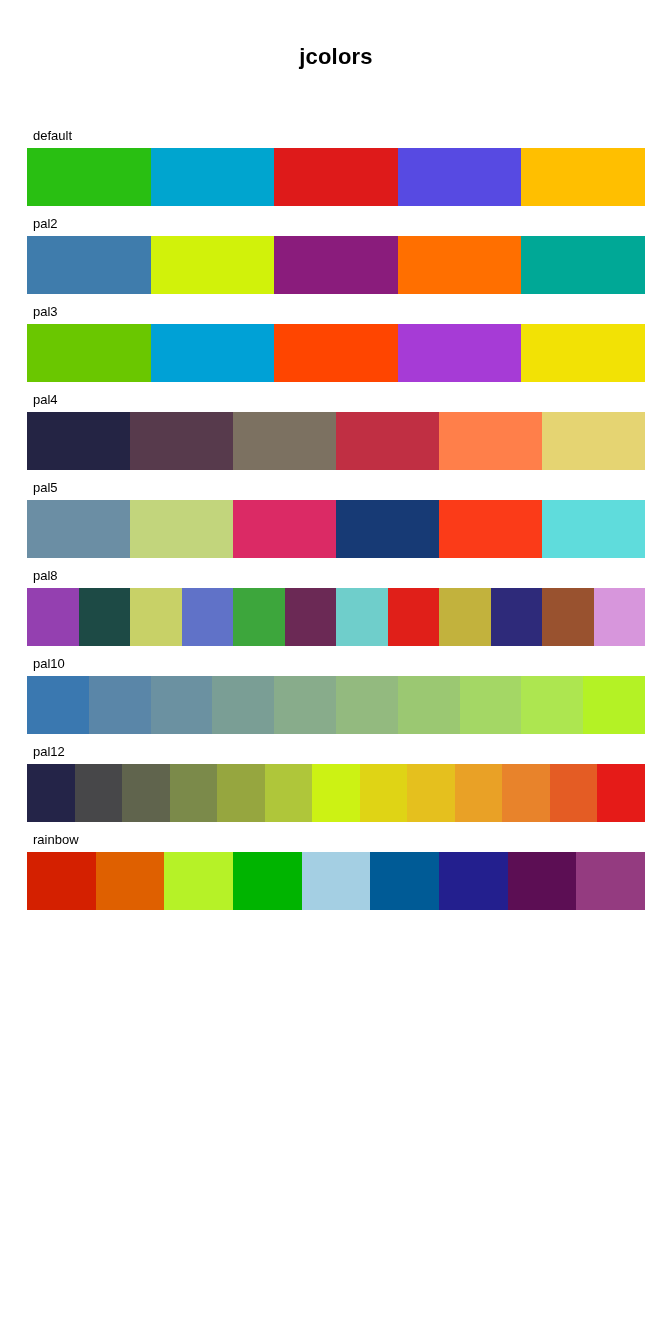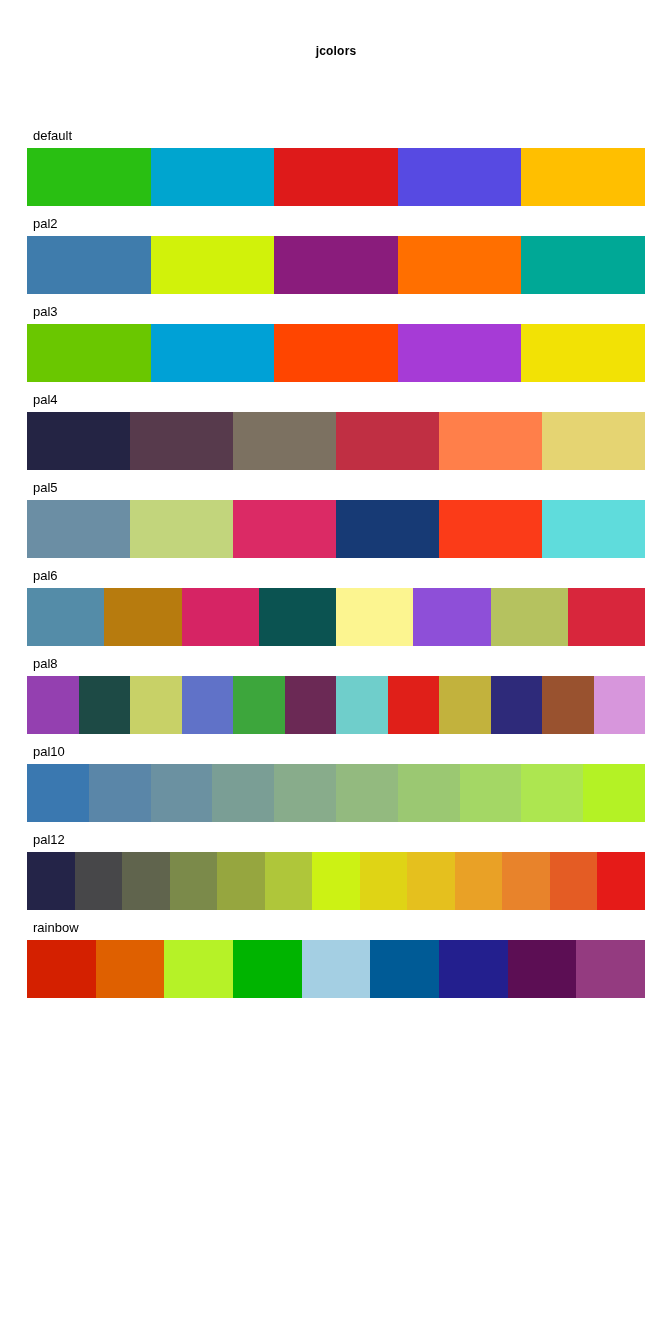--- a/index.html
+++ b/index.html
@@ -20,21 +20,21 @@
     width: 672px;
     height: 1344px;
     background: #ffffff;
   }
   #chart-title {
     position: absolute;
     left: 0;
     top: 44px;
     width: 672px;
     text-align: center;
-    font-size: 12px;
+    font-size: 22px;
     font-weight: bold;
     color: #000000;
     letter-spacing: 0.2px;
   }
   #palette-list {
     position: absolute;
     left: 0;
     top: 128px;
     width: 672px;
   }
@@ -120,33 +120,20 @@
         <div class="swatch-strip">
           <div class="swatch" title="#6B8EA4" style="background-color: rgb(107, 142, 164);"></div>
           <div class="swatch" title="#C2D57C" style="background-color: rgb(194, 213, 124);"></div>
           <div class="swatch" title="#DB2A65" style="background-color: rgb(219, 42, 101);"></div>
           <div class="swatch" title="#173A75" style="background-color: rgb(23, 58, 117);"></div>
           <div class="swatch" title="#FB3B18" style="background-color: rgb(251, 59, 24);"></div>
           <div class="swatch" title="#5FDCDC" style="background-color: rgb(95, 220, 220);"></div>
         </div>
       </div>
       <div class="palette-row">
-        <div class="palette-label">pal6</div>
-        <div class="swatch-strip">
-          <div class="swatch" title="#548CA8" style="background-color: rgb(84, 140, 168);"></div>
-          <div class="swatch" title="#B77B0E" style="background-color: rgb(183, 123, 14);"></div>
-          <div class="swatch" title="#D62464" style="background-color: rgb(214, 36, 100);"></div>
-          <div class="swatch" title="#0B5351" style="background-color: rgb(11, 83, 81);"></div>
-          <div class="swatch" title="#FCF590" style="background-color: rgb(252, 245, 144);"></div>
-          <div class="swatch" title="#8E4FD8" style="background-color: rgb(142, 79, 216);"></div>
-          <div class="swatch" title="#B5C25F" style="background-color: rgb(181, 194, 95);"></div>
-          <div class="swatch" title="#D8263C" style="background-color: rgb(216, 38, 60);"></div>
-        </div>
-      </div>
-      <div class="palette-row">
         <div class="palette-label">pal8</div>
         <div class="swatch-strip">
           <div class="swatch" title="#9440B0" style="background-color: rgb(148, 64, 176);"></div>
           <div class="swatch" title="#1D4A45" style="background-color: rgb(29, 74, 69);"></div>
           <div class="swatch" title="#C8D167" style="background-color: rgb(200, 209, 103);"></div>
           <div class="swatch" title="#6072C8" style="background-color: rgb(96, 114, 200);"></div>
           <div class="swatch" title="#3DA63C" style="background-color: rgb(61, 166, 60);"></div>
           <div class="swatch" title="#6B2955" style="background-color: rgb(107, 41, 85);"></div>
           <div class="swatch" title="#6FCECB" style="background-color: rgb(111, 206, 203);"></div>
           <div class="swatch" title="#E01F19" style="background-color: rgb(224, 31, 25);"></div>

